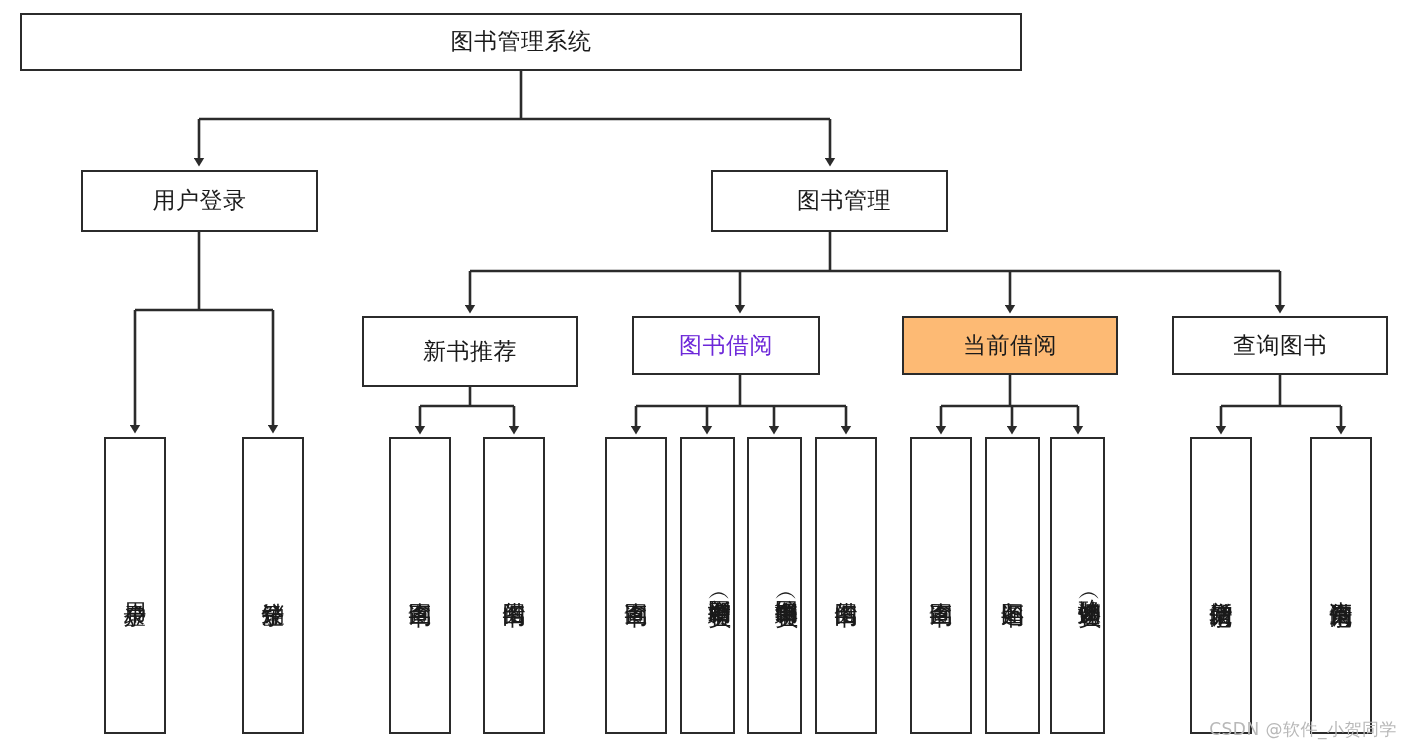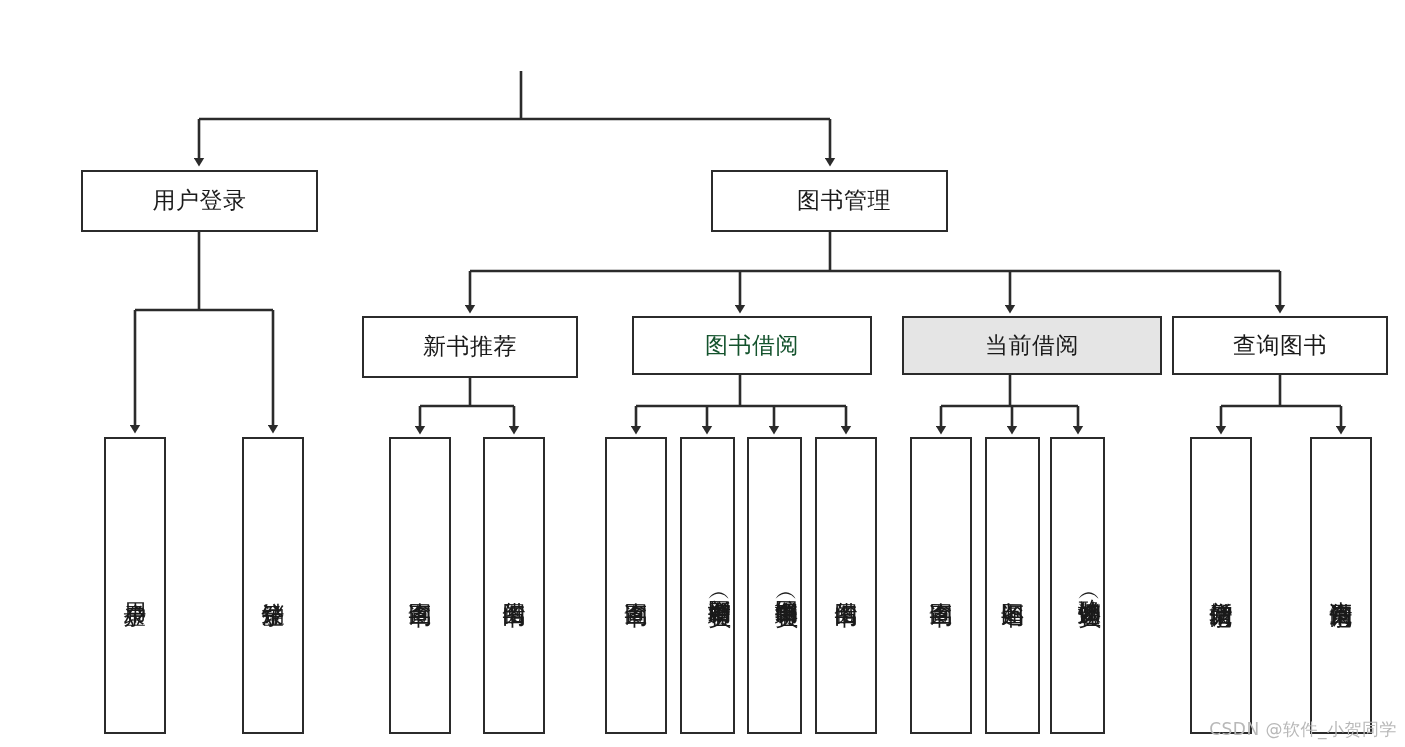--- a/index.html
+++ b/index.html
@@ -120,27 +120,28 @@
       <path d="M1012,406 L1012,426" marker-end="url(#arrow)"></path>
       <path d="M1078,406 L1078,426" marker-end="url(#arrow)"></path>
 
       <path d="M1280,375 L1280,406"></path>
       <path d="M1221,406 L1341,406"></path>
       <path d="M1221,406 L1221,426" marker-end="url(#arrow)"></path>
       <path d="M1341,406 L1341,426" marker-end="url(#arrow)"></path>
     </g>
   </svg>
 
+  <div class="node node-h" style="left: 20px; top: 13px; width: 1002px; height: 58px; border-color: rgb(43, 43, 43); background: rgb(255, 255, 255); color: rgb(26, 26, 26);">图书管理系统</div>
 
   <div class="node node-h" style="left: 81px; top: 170px; width: 237px; height: 62px; border-color: rgb(43, 43, 43); background: rgb(255, 255, 255); color: rgb(26, 26, 26);">用户登录</div>
   <div class="node node-h" style="left: 711px; top: 170px; width: 237px; height: 62px; border-color: rgb(43, 43, 43); background: rgb(255, 255, 255); color: rgb(26, 26, 26); padding-left: 29px;">图书管理</div>
 
-  <div class="node node-h" style="left: 362px; top: 316px; width: 216px; height: 62px; border-color: rgb(43, 43, 43); background: rgb(255, 255, 255); color: rgb(26, 26, 26);">新书推荐</div>
-  <div class="node node-h" style="left: 632px; top: 316px; width: 240px; height: 59px; border-color: rgb(43, 43, 43); background: rgb(255, 255, 255); color: #14532d;">图书借阅</div>
-  <div class="node node-h" style="left: 902px; top: 316px; width: 260px; height: 59px; border-color: rgb(43, 43, 43); background: #e5e5e5; color: rgb(26, 26, 26);">当前借阅</div>
+  <div class="node node-h" style="left: 362px; top: 316px; width: 216px; height: 71px; border-color: rgb(43, 43, 43); background: rgb(255, 255, 255); color: rgb(26, 26, 26);">新书推荐</div>
+  <div class="node node-h" style="left: 632px; top: 316px; width: 188px; height: 59px; border-color: rgb(43, 43, 43); background: rgb(255, 255, 255); color: #6d28d9;">图书借阅</div>
+  <div class="node node-h" style="left: 902px; top: 316px; width: 216px; height: 59px; border-color: rgb(43, 43, 43); background: #fdba74; color: rgb(26, 26, 26);">当前借阅</div>
   <div class="node node-h" style="left: 1172px; top: 316px; width: 216px; height: 59px; border-color: rgb(43, 43, 43); background: rgb(255, 255, 255); color: rgb(26, 26, 26);">查询图书</div>
 
   <div class="node node-v vcenter" style="left: 104px; top: 437px; width: 62px; height: 297px; border-color: rgb(43, 43, 43); background: rgb(255, 255, 255); color: rgb(26, 26, 26);">用户登录</div>
   <div class="node node-v vcenter" style="left: 242px; top: 437px; width: 62px; height: 297px; border-color: rgb(43, 43, 43); background: rgb(255, 255, 255); color: rgb(26, 26, 26);">注销登录</div>
 
   <div class="node node-v vcenter" style="left: 389px; top: 437px; width: 62px; height: 297px; border-color: rgb(43, 43, 43); background: rgb(255, 255, 255); color: rgb(26, 26, 26);">查询图书</div>
   <div class="node node-v vcenter" style="left: 483px; top: 437px; width: 62px; height: 297px; border-color: rgb(43, 43, 43); background: rgb(255, 255, 255); color: rgb(26, 26, 26);">借阅图书</div>
 
   <div class="node node-v vcenter" style="left: 605px; top: 437px; width: 62px; height: 297px; border-color: rgb(43, 43, 43); background: rgb(255, 255, 255); color: rgb(26, 26, 26);">查询图书</div>
   <div class="node node-v" style="left: 680px; top: 437px; width: 55px; height: 297px; border-color: rgb(43, 43, 43); background: rgb(255, 255, 255); color: rgb(26, 26, 26);">新增图书（管理员）</div>

